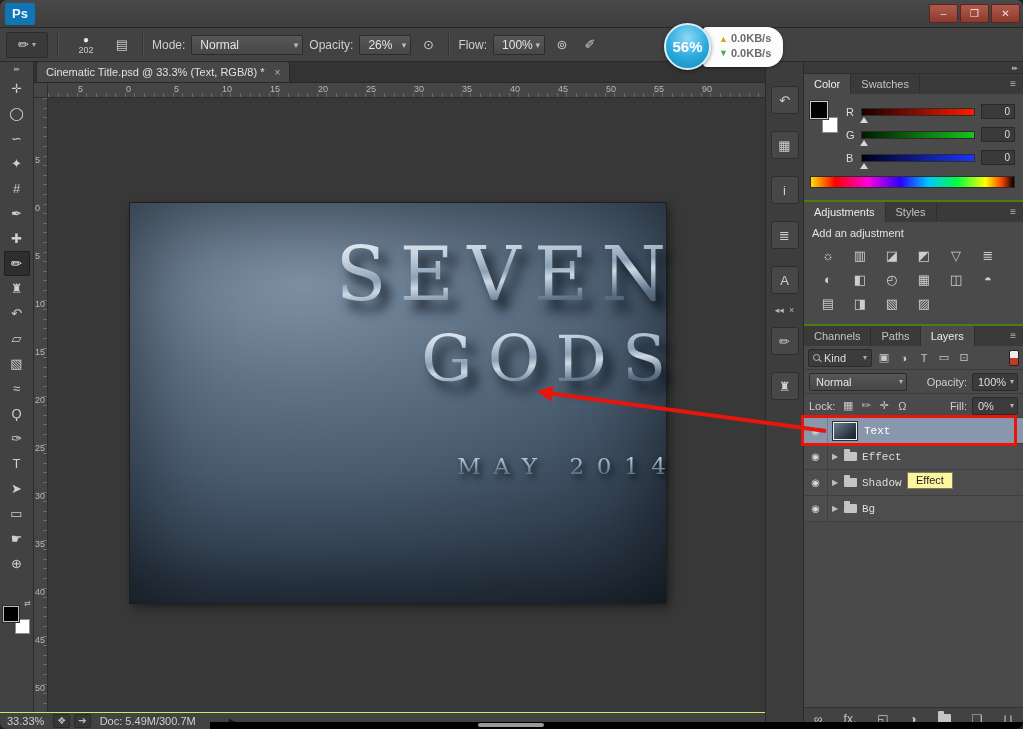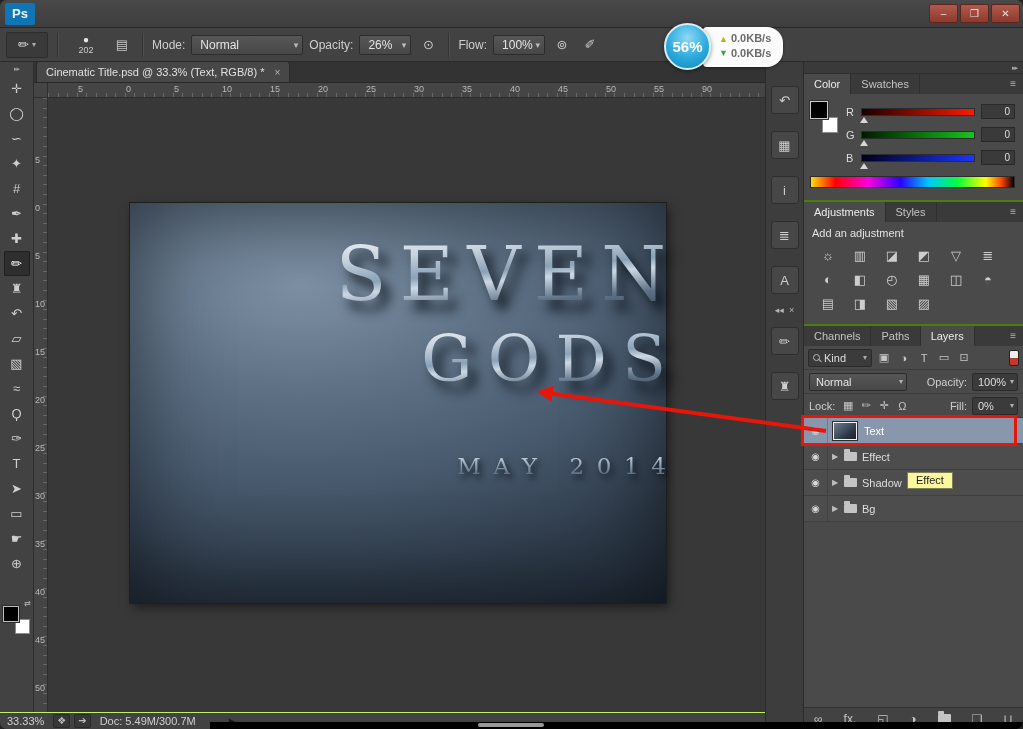--- a/index.html
+++ b/index.html
@@ -210,21 +210,21 @@
   .layer-row.selected .eye-cell { border-right-color:#6d7c90; }
   .eye { font-size:10px; color:#d8d8d8; }
   .tri { width:14px; text-align:center; font-size:8px; color:#bdbdbd; flex:none; }
   .folder { width:13px; height:9px; background:#c4c4c4; border-radius:1px; position:relative;
             display:inline-block; margin:0 5px 0 2px; flex:none; }
   .folder::before { content:""; position:absolute; top:-3px; left:0; width:6px; height:3px;
             background:#c4c4c4; border-radius:1px 1px 0 0; }
   .thumb { width:24px; height:18px; margin:0 7px 0 5px; flex:none;
            background:linear-gradient(140deg,#6d7f92,#2a3542 70%,#1b242f);
            border:1px solid #f2f2f2; box-shadow:0 0 0 1px #2e2e2e; }
-  .layer-name { font-size:11px; color:#dedede; }
+  .layer-name { font-size:11px; color:#dedede;font-family:Liberation Mono, monospace; }
   .layer-row.selected .layer-name { color:#fff; }
   .dock-bottom { height:22px; margin-top:auto; background:#424242; border-top:1px solid #323232;
                  display:flex; align-items:center; justify-content:space-between; padding:0 10px; }
   .dock-bottom .bicon { color:#c3c3c3; font-size:12px; display:flex; align-items:center; }
   .dock-bottom .bicon .folder { margin:0; }
 
   
   .statusbar { position:absolute; left:0; top:712px; width:765px; height:17px; background:#424242;
                border-top:1px solid #bef264; display:flex; align-items:center; gap:9px;
                padding:0 7px; font-size:11px; color:#cfcfcf; }

